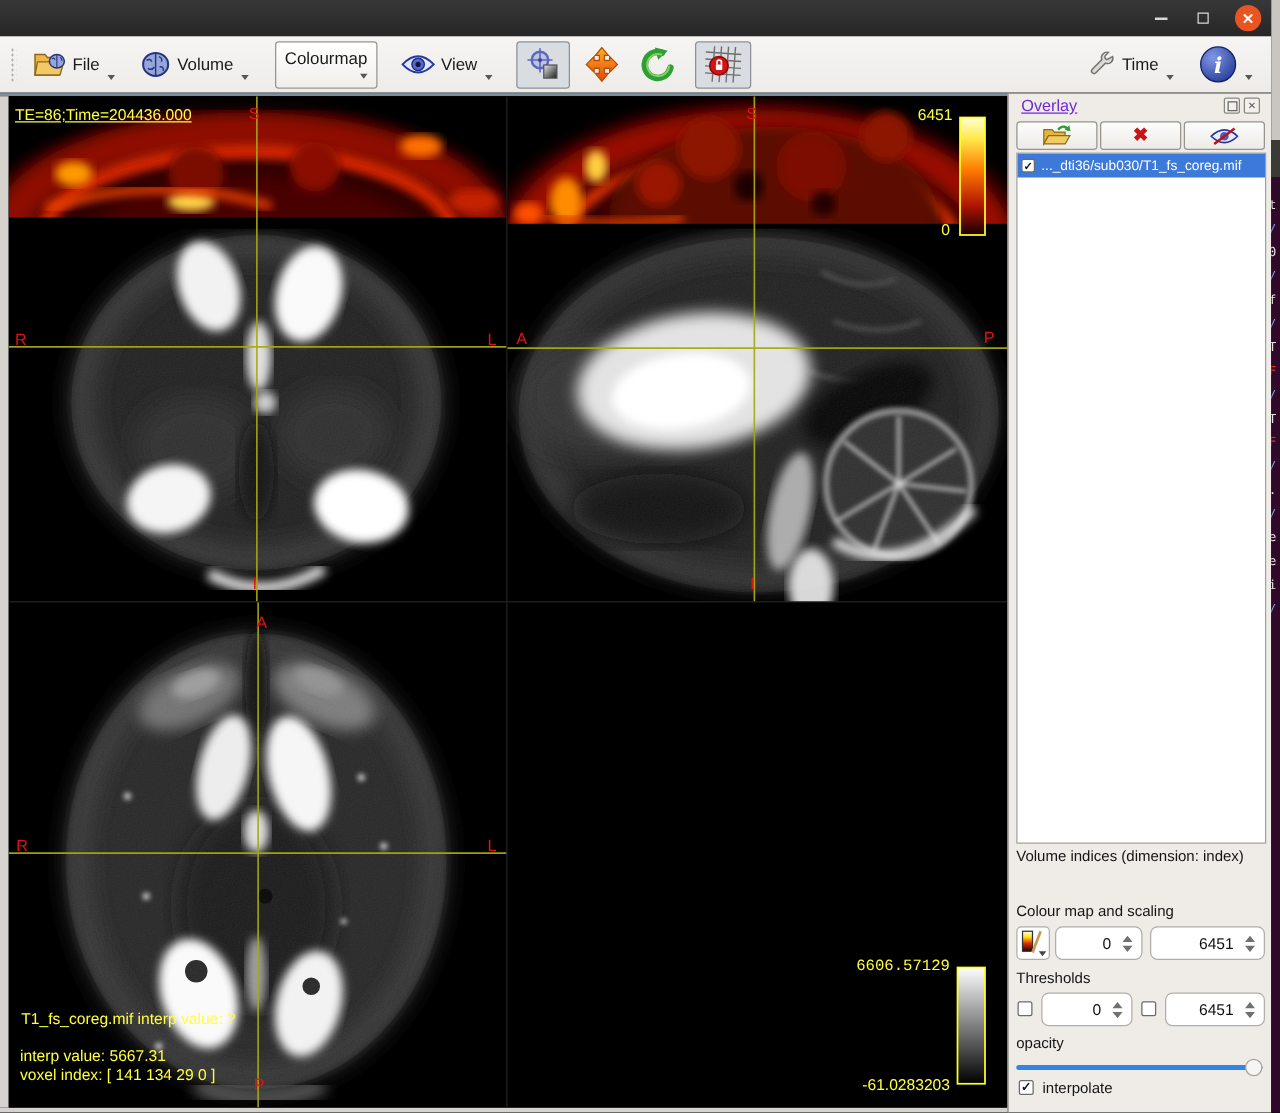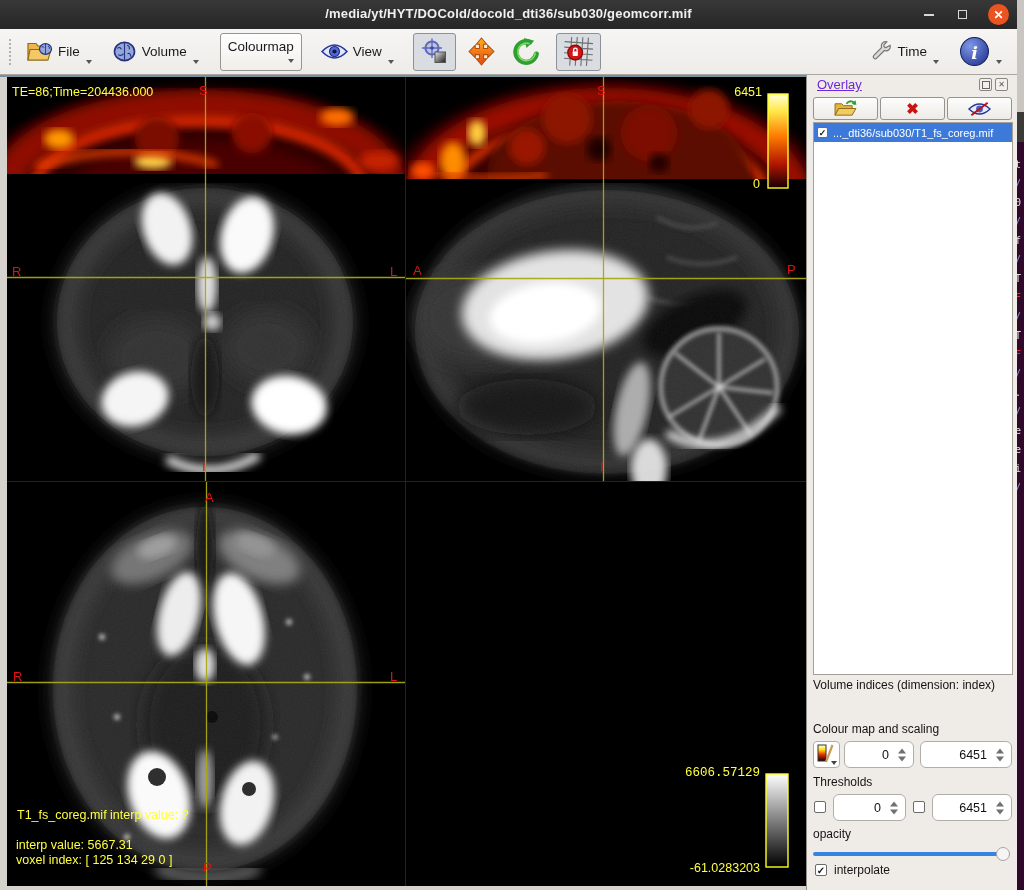--- a/index.html
+++ b/index.html
@@ -105,21 +105,20 @@
   #rs-mid { position:absolute; left:0; top:112px; width:7px; height:30px; background:#3b3a36; }
   #rs-term { position:absolute; left:0; top:142px; width:7px; height:748px; background:#30092a;
              display:flex; flex-direction:column; gap:9px; padding-top:18px;
              font-family:"DejaVu Sans Mono", monospace; font-size:10px; line-height:1;
              overflow:hidden; }
 </style>
 </head>
 <body>
 
 <div id="titlebar">
-  <div id="title-text">/media/yt/HYT/DOCold/docold_dti36/sub030/geomcorr.mif</div>
   <div class="winbtn" id="btn-min">
       <span class="bar"></span>
     </div>
   <div class="winbtn" id="btn-max">
       <span class="box"></span>
     </div>
   <div class="winbtn" id="btn-close">✕</div>
 </div>
 
 <div id="toolbar">
@@ -418,21 +417,21 @@
       <path d="M596.5 0V404"></path>
         <path d="M399 201.5H799"></path>
       <path d="M199.5 405V809"></path>
         <path d="M0 605.5H398"></path>
     </g>
 
     <rect x="761" y="17" width="20" height="94" fill="url(#hotbar)" stroke="#ffff20" stroke-width="1.4"></rect>
     <rect x="759" y="697" width="22" height="93" fill="url(#graybar)" stroke="#ffff20" stroke-width="1.4"></rect>
   </svg>
 
-  <div class="ovl" style="left:5px; top:8px;">TE=86;Time=204436.000</div>
+  <div class="ovl" style="left:5px; top:8px;text-decoration:underline;">TE=86;Time=204436.000</div>
 
   <div class="olabel" style="left:192px; top:6px;">S</div>
   <div class="olabel" style="left:5px;  top:187px;">R</div>
   <div class="olabel" style="left:383px;top:187px;">L</div>
   <div class="olabel" style="left:195px;top:382px;">I</div>
 
   <div class="olabel" style="left:590px;top:6px;">S</div>
   <div class="olabel" style="left:406px;top:186px;">A</div>
   <div class="olabel" style="left:780px;top:185px;">P</div>
   <div class="olabel" style="left:593px;top:382px;">I</div>
@@ -442,21 +441,21 @@
   <div class="olabel" style="left:383px;top:592px;">L</div>
   <div class="olabel" style="left:196px;top:783px;">P</div>
 
   <div class="cbnum" style="right:44px; top:8px;">6451</div>
   <div class="cbnum" style="right:46px; top:100px;">0</div>
   <div class="cbnum" style="right:46px; top:689px;font-family:Liberation Mono, monospace;">6606.57129</div>
   <div class="cbnum" style="right:46px; top:784px;">-61.0283203</div>
 
   <div class="ovl" style="left:10px; top:731px;">T1_fs_coreg.mif interp value: ?</div>
   <div class="ovl" style="left:9px; top:761px;">interp value: 5667.31</div>
-  <div class="ovl" style="left:9px; top:776px;">voxel index: [ 125 134 29 0 ]</div>
+  <div class="ovl" style="left:9px; top:776px;">voxel index: [ 141 134 29 0 ]</div>
   <div class="ovl" style="left:9px; top:836px;text-align:right;">position: [ -1.866 27.27 4.443 ] mm</div>
 </div>
 
 <div id="sidebar">
   <div id="dock-title">Overlay</div>
   <div class="dockbtn" id="dock-float"></div>
   <div class="dockbtn" id="dock-close">✕</div>
 
   <div class="panelbtn" id="ovl-open">
     <svg width="23" height="19" viewBox="0 0 24 20">

